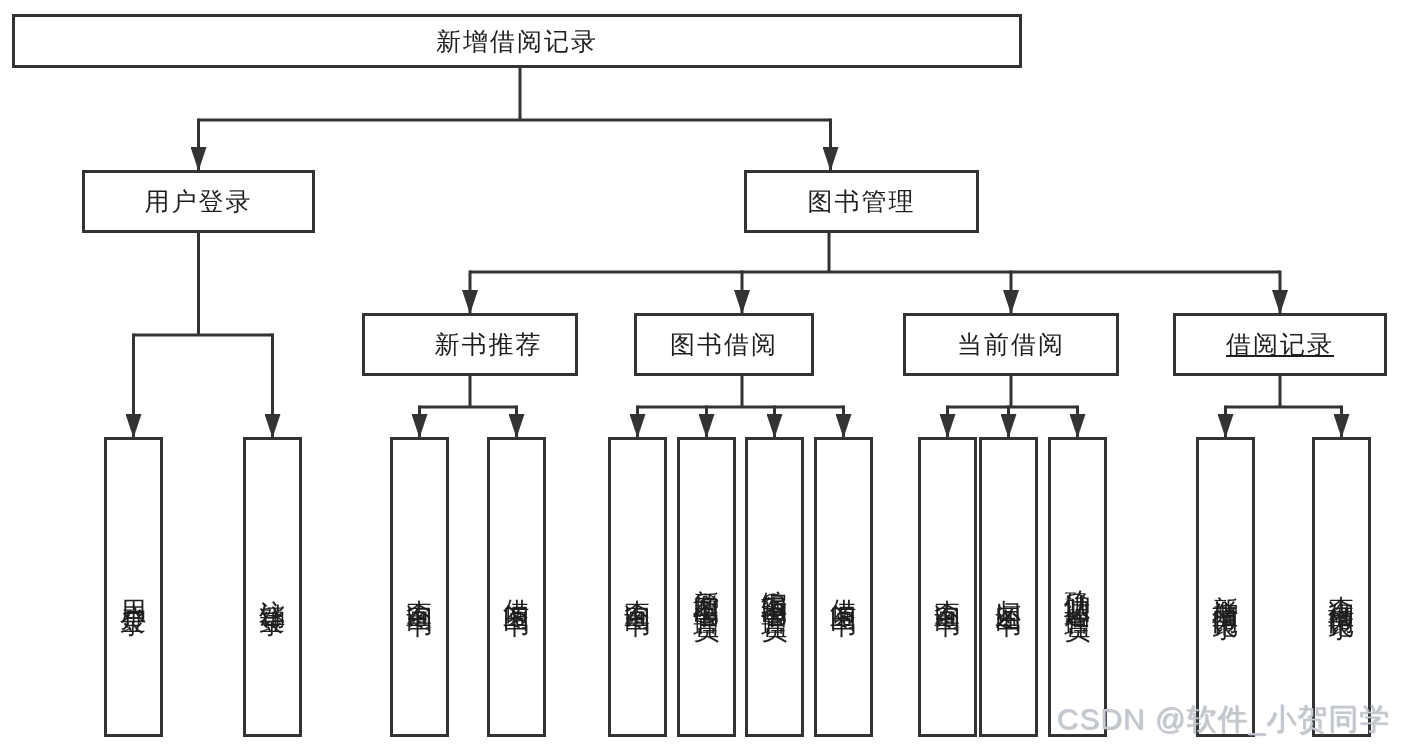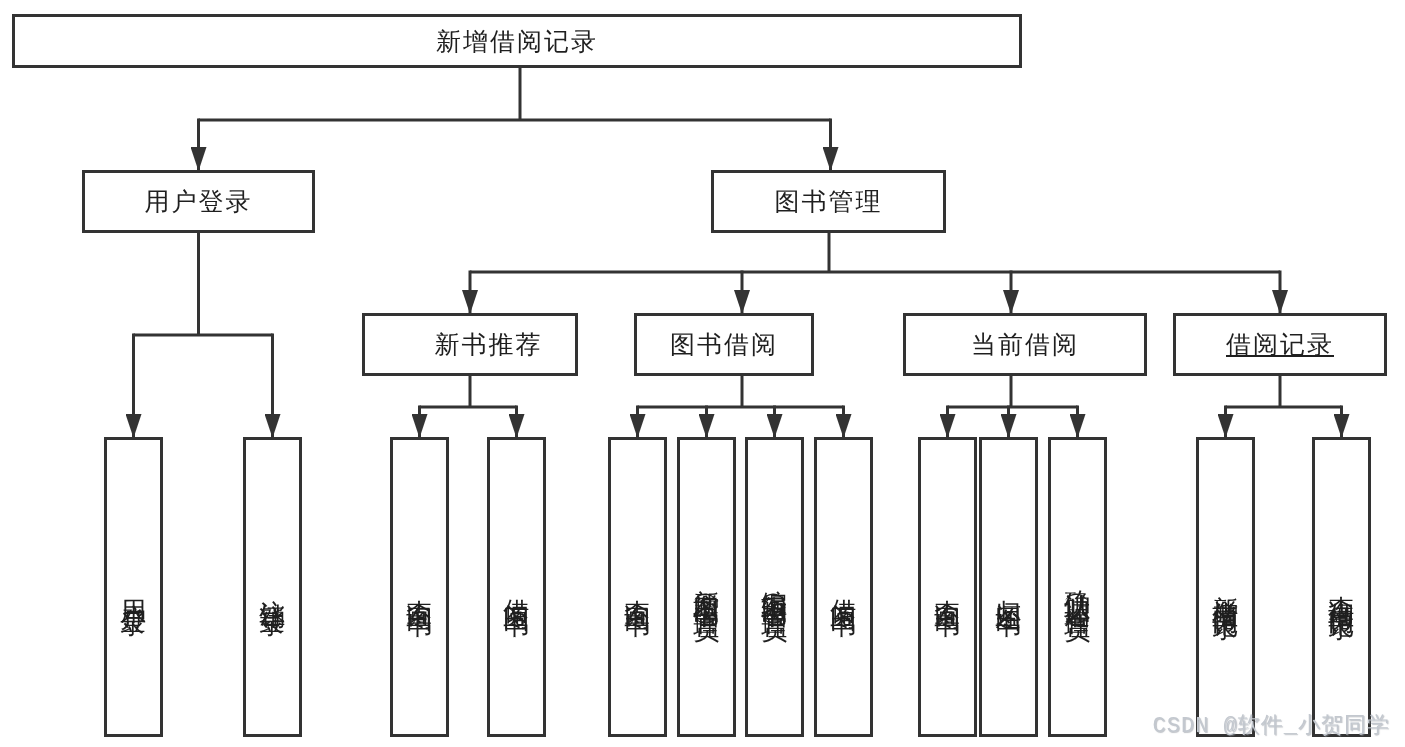--- a/index.html
+++ b/index.html
@@ -40,26 +40,25 @@
     writing-mode: vertical-rl;
     text-orientation: mixed;
     font-size: 26px;
     letter-spacing: 4px;
     line-height: 1.1;
   }
   #watermark {
     position: absolute;
     right: 15px;
     bottom: 7px;
-    font-size: 22px;
+    font-size: 30px;
     color: #c3c8cf;
     text-shadow: 1px 1px 1px rgba(140,145,155,0.55);
     letter-spacing: 1px;
     white-space: nowrap;
-    font-family: Liberation Mono, monospace;
   }
 </style>
 </head>
 <body>
 
 <div id="canvas">
 
   <svg id="edges" viewBox="0 0 1405 747" xmlns="http://www.w3.org/2000/svg">
     <defs>
       <marker id="ah" viewBox="0 0 24 16" refX="23" refY="8" markerWidth="24" markerHeight="16" markerUnits="userSpaceOnUse" orient="auto">
@@ -113,25 +112,25 @@
         <path d="M1225.5,407 H1341.5"></path>
         <path d="M1225.5,405.5 V437" marker-end="url(#ah)"></path>
         <path d="M1341.5,405.5 V437" marker-end="url(#ah)"></path>
       </g>
     </g>
   </svg>
 
   <div class="node h" style="left:12px; top:14px; width:1010px; height:54px;">新增借阅记录</div>
 
   <div class="node h" style="left:82px; top:170px; width:233px; height:63px;">用户登录</div>
-  <div class="node h" style="left:711px; top:170px; width:235px; height:63px;">图书管理</div>
+  <div class="node h" style="left:744px; top:170px; width:235px; height:63px;">图书管理</div>
 
   <div class="node h" style="left:362px; top:313px; width:216px; height:63px;padding-left:37px;">新书推荐</div>
   <div class="node h" style="left:634px; top:313px; width:180px; height:63px;">图书借阅</div>
-  <div class="node h" style="left:903px; top:313px; width:244px; height:63px;">当前借阅</div>
+  <div class="node h" style="left:903px; top:313px; width:216px; height:63px;">当前借阅</div>
   <div class="node h" style="left:1173px; top:313px; width:214px; height:63px;text-decoration:underline;">借阅记录</div>
 
   <div class="node v" style="left:104px;">
     <span>用户登录</span>
   </div>
   <div class="node v" style="left:243px;">
     <span>注销登录</span>
   </div>
   <div class="node v" style="left:390px;">
     <span>查询图书</span>

